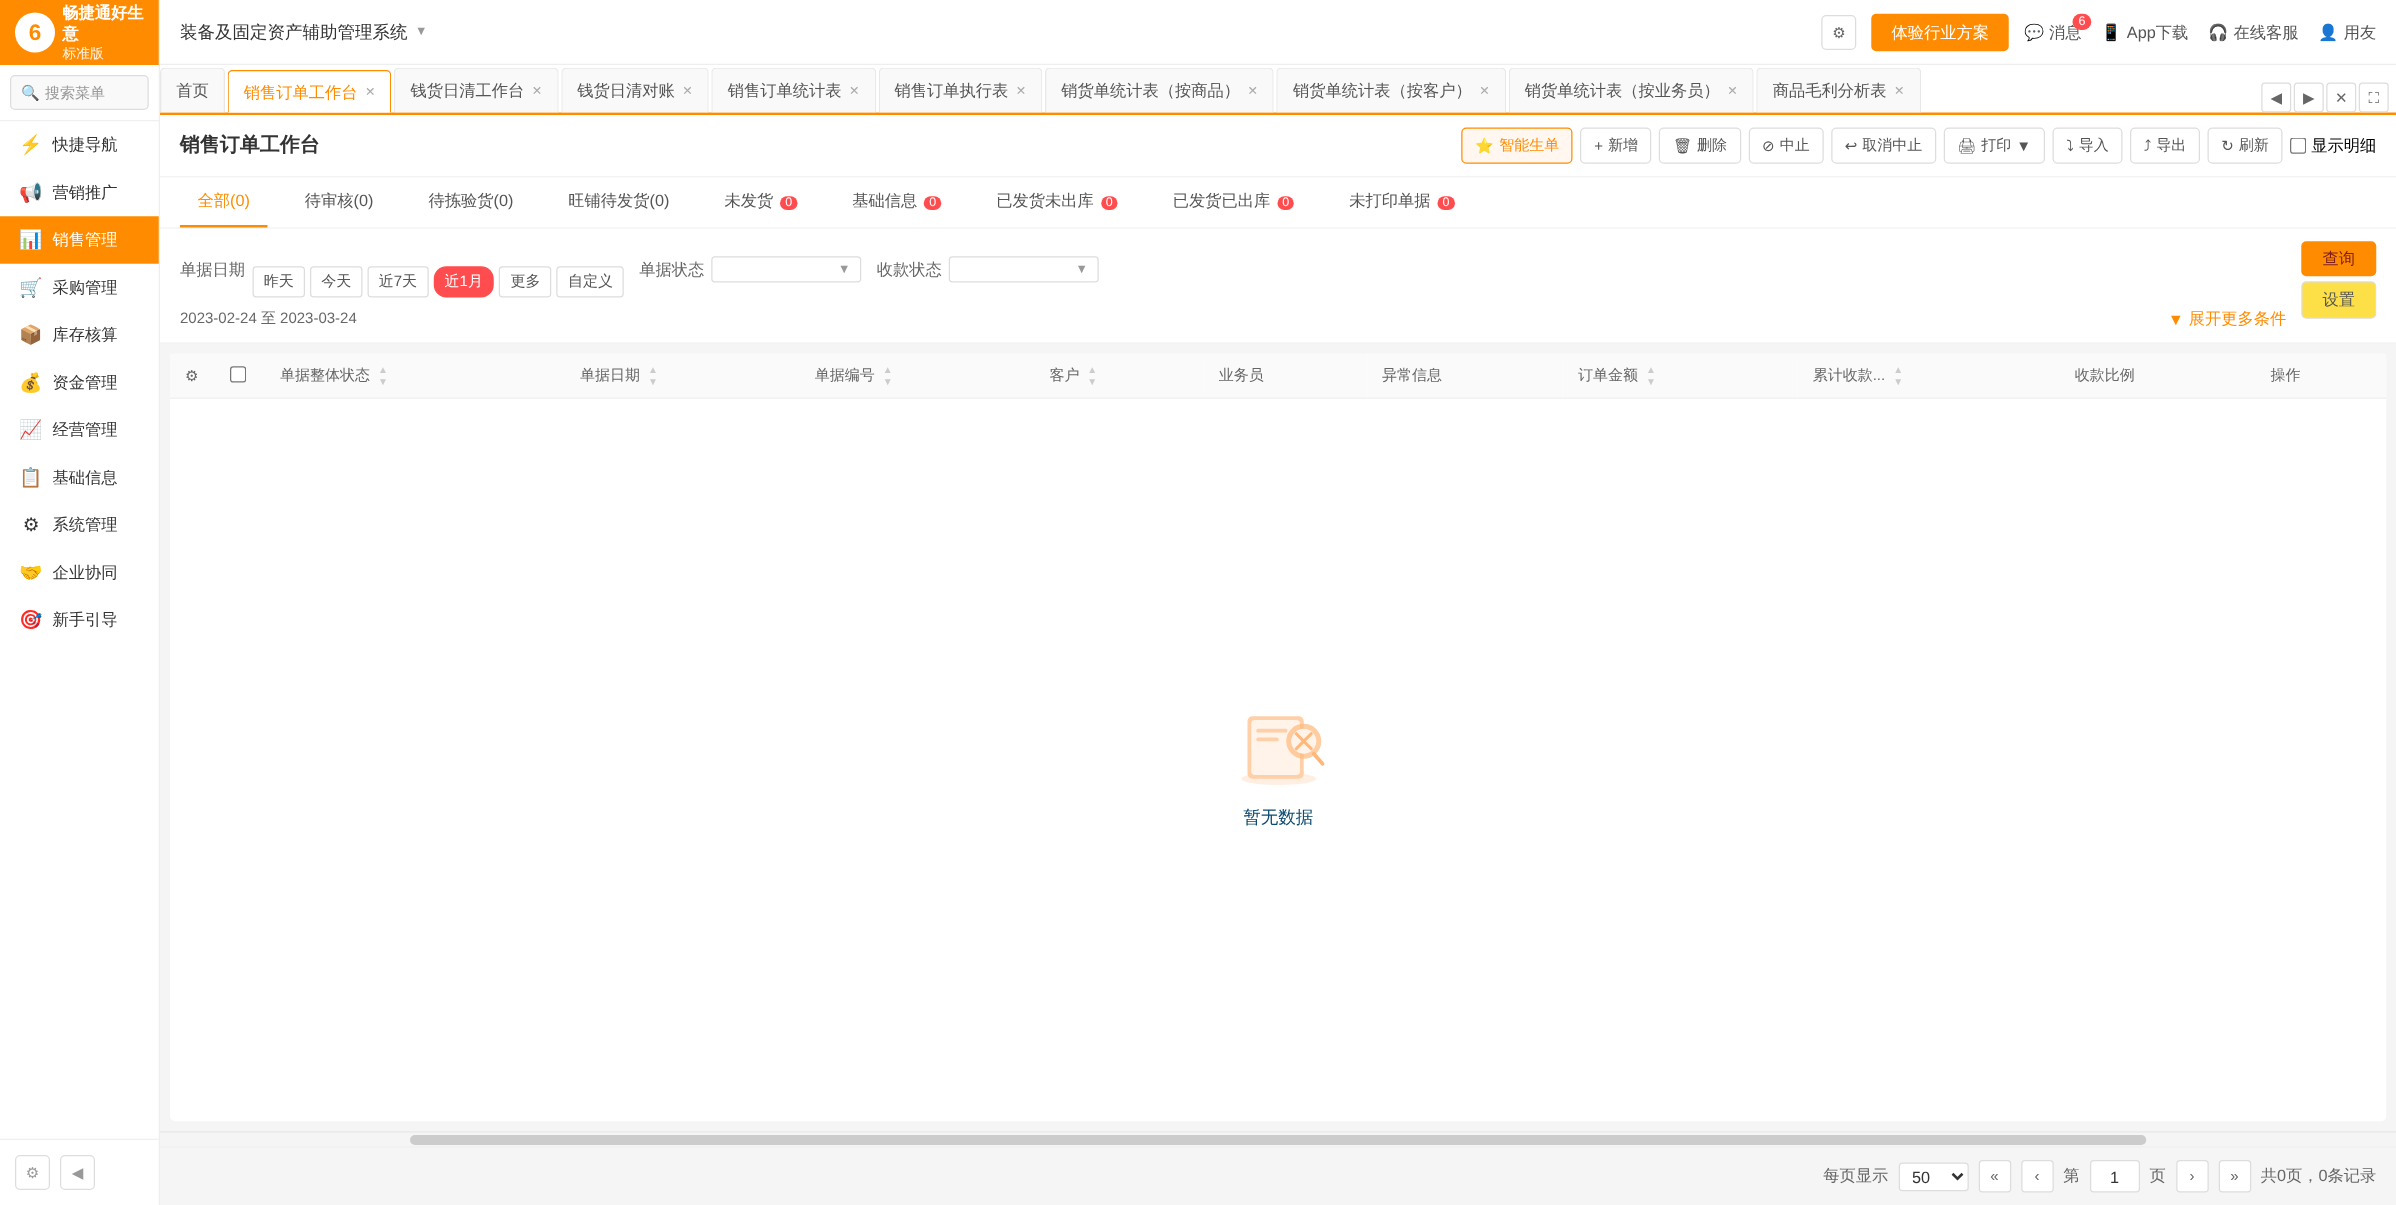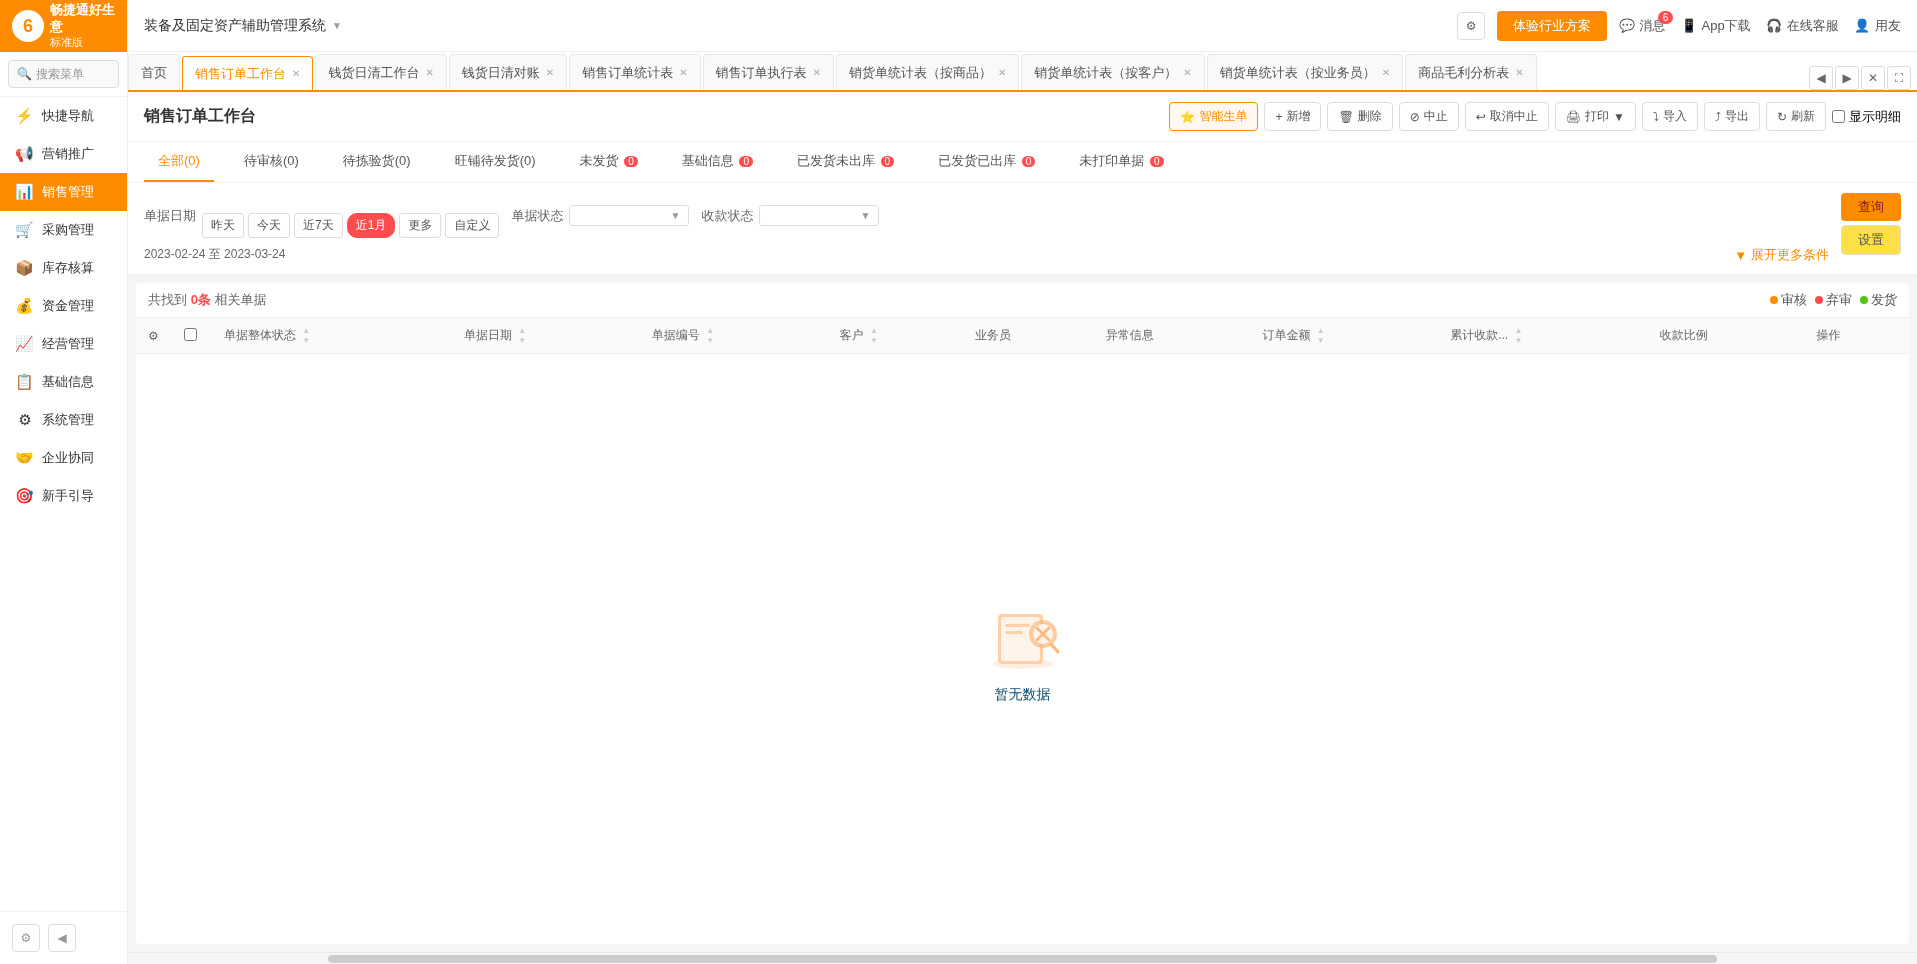--- a/index.html
+++ b/index.html
@@ -379,41 +379,20 @@
           </div>
         </div>
       </div>
       <div class="query-actions">
         <button class="btn-query">查询</button>
         <button class="btn-set">设置</button>
       </div>
     </div>
 
     <div class="table-container">
-      <div class="table-toolbar">
-        <span class="result-count">
-          <span>共找到</span>
-          <span class="highlight">0条</span>
-          <span>相关单据</span>
-        </span>
-        <div class="table-ops">
-          <div class="op-btn">
-            <span class="dot dot-orange"></span>
-            <span>审核</span>
-          </div>
-          <div class="op-btn">
-            <span class="dot dot-red"></span>
-            <span>弃审</span>
-          </div>
-          <div class="op-btn">
-            <span class="dot dot-green"></span>
-            <span>发货</span>
-          </div>
-        </div>
-      </div>
       <table class="data-table">
         <thead>
           <tr>
             <th class="th-settings">
               <span>⚙</span>
             </th>
             <th class="th-check">
               <input type="checkbox" style="">
             </th>
             <th>
@@ -494,15 +473,32 @@
             </td>
           </tr>
         </tbody>
       </table>
     </div>
 
     <div class="scrollbar-area">
       <div class="scrollbar-thumb"></div>
     </div>
 
+    <div class="pagination">
+      <span class="page-size-label">每页显示</span>
+      <select class="page-size-select">
+        <option>10</option>
+        <option>20</option>
+        <option selected="">50</option>
+        <option>100</option>
+      </select>
+      <div class="page-btn">«</div>
+      <div class="page-btn">‹</div>
+      <span class="page-info">第</span>
+      <input class="page-input" value="1" style="">
+      <span class="page-info">页</span>
+      <div class="page-btn">›</div>
+      <div class="page-btn">»</div>
+      <span class="page-info">共0页，0条记录</span>
+    </div>
 
   </div>
 </div>
 
 </body></html>

